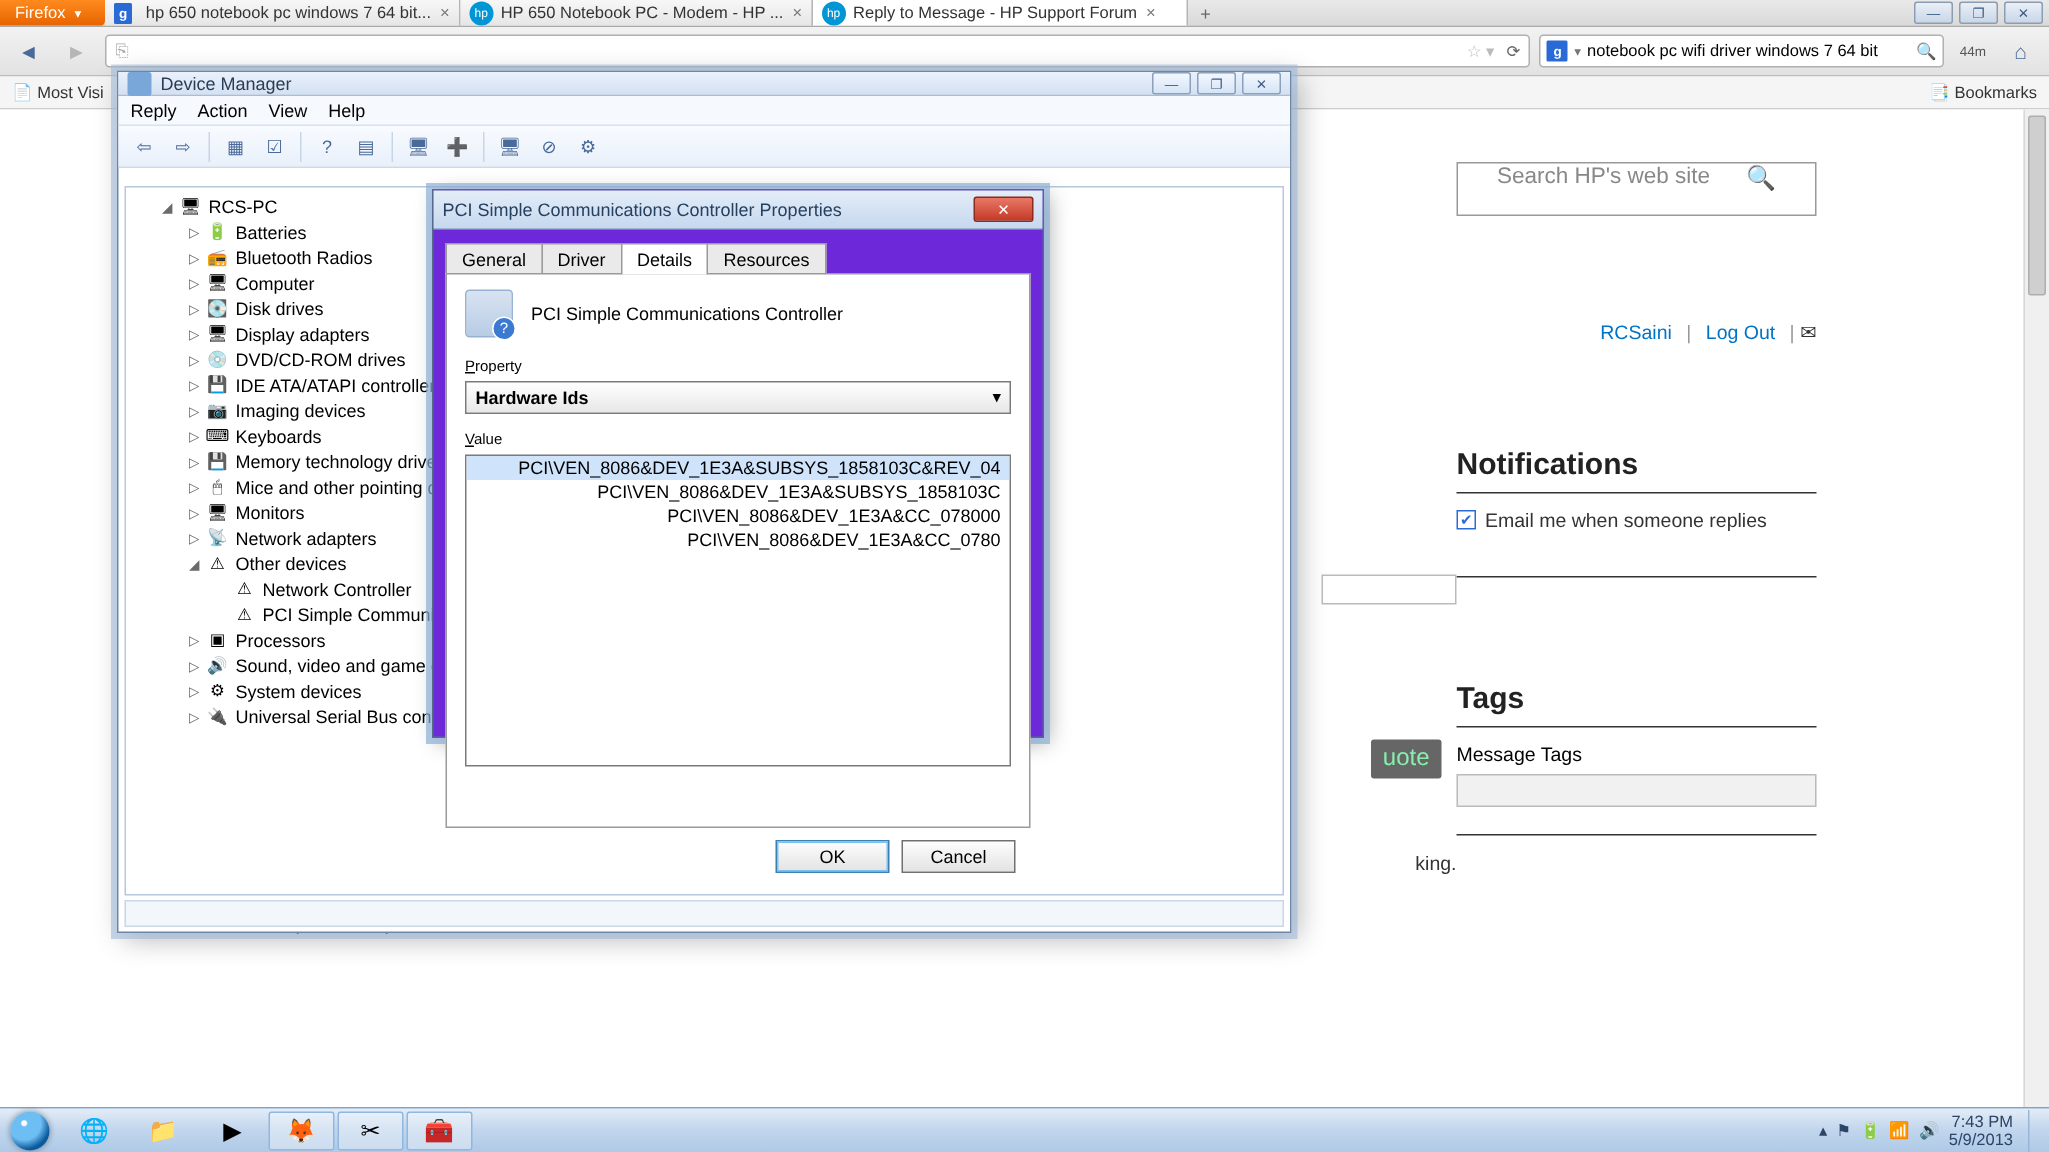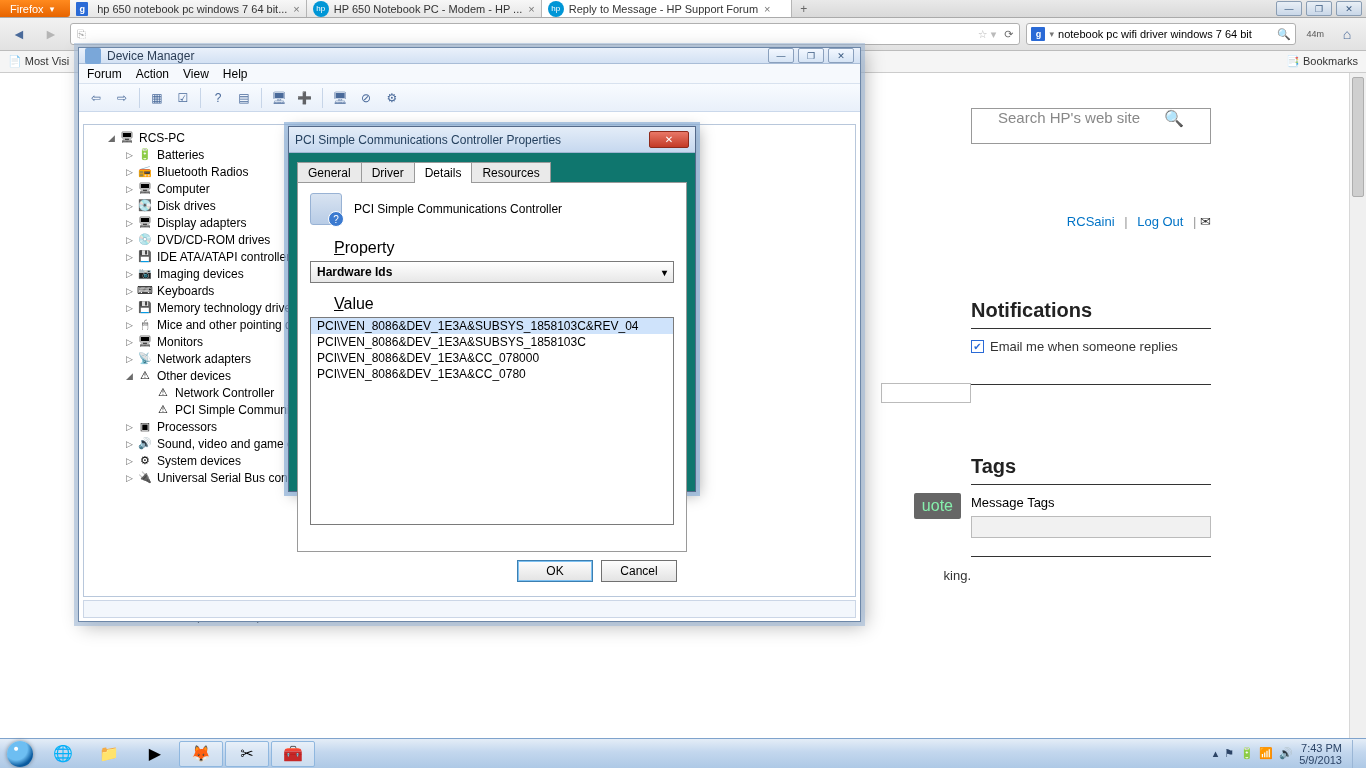--- a/index.html
+++ b/index.html
@@ -58,36 +58,36 @@
   .dm-tb .tbtn{ width:22px;height:22px;border:1px solid transparent;border-radius:2px;display:flex;align-items:center;justify-content:center;font-size:12px;color:#4a6a9a;cursor:pointer;}
   .dm-tb .sep{ width:1px;height:20px;background:#c7d5e8;margin:0 2px;}
   .dm-tree{ position:absolute; top:76px; left:4px; right:4px; bottom:24px; border:1px solid #b8c7db; background:#fff; overflow:hidden; padding:4px 0 0 6px; font-size:12px; color:#000;}
   .node{ display:flex; align-items:center; height:17px; white-space:nowrap;}
   .tw{ width:11px; text-align:center; color:#6b6b6b; font-size:9px; margin-right:2px;}
   .nico{ width:16px;height:16px;margin-right:4px;display:inline-flex;align-items:center;justify-content:center;font-size:11px;}
   .ind1{ padding-left:16px;} .ind2{ padding-left:34px;} .ind3{ padding-left:52px;}
   .dm-status{ position:absolute; left:4px; right:4px; bottom:3px; height:18px; border:1px solid #cbd6e6; background:#f3f7fc;}
 
   
-  .prop{ position:absolute; left:288px; top:126px; width:408px; height:366px; background:#0f766e; border:1px solid #556a8a; box-shadow:0 0 0 4px rgba(140,175,215,.7), 3px 3px 14px rgba(0,0,0,.35);}
+  .prop{ position:absolute; left:288px; top:126px; width:408px; height:366px; background:#6d28d9; border:1px solid #556a8a; box-shadow:0 0 0 4px rgba(140,175,215,.7), 3px 3px 14px rgba(0,0,0,.35);}
   .prop-title{ height:26px; background:linear-gradient(#e4edf8,#c6d8ef); display:flex;align-items:center; padding:0 6px; color:#25415f; font-size:12px; border-bottom:1px solid #9fb6d3;}
   .prop-title .x{ margin-left:auto; width:40px;height:17px;background:linear-gradient(#e97867,#c33a26);border:1px solid #8e2a1b;border-radius:2px;color:#fff;display:flex;align-items:center;justify-content:center;font-size:10px;cursor:pointer;}
   .prop-body{ padding:8px;}
   .tabs{ display:flex; }
   .ptab{ padding:3px 10px; border:1px solid #9a9a9a; border-bottom:none; background:#eaeaea; margin-right:-1px; font-size:12px; cursor:pointer; position:relative; top:1px;}
   .ptab.active{ background:#fff; z-index:2;}
   .ppanel{ border:1px solid #9a9a9a; background:#fff; height:370px; padding:10px 12px; position:relative;}
   .dev-row{ display:flex; align-items:center; gap:12px; margin-bottom:14px;}
   .dev-ico{ width:32px;height:32px;background:linear-gradient(#d8e3f1,#b8cce6);border:1px solid #98b2d4;border-radius:3px;position:relative;}
   .dev-ico::after{content:"?";position:absolute;right:-3px;bottom:-3px;width:14px;height:14px;background:#3b7ad0;color:#fff;border-radius:50%;font-size:10px;display:flex;align-items:center;justify-content:center;border:1px solid #fff;}
-  .plabel{ font-size:16px; margin-bottom:4px; text-decoration-color:transparent;margin-left:24px;}
+  .plabel{ font-size:10px; margin-bottom:4px; text-decoration-color:transparent;}
   .plabel .u{ text-decoration:underline;}
   .psel{ width:100%; height:22px; border:1px solid #7a7a7a; background:linear-gradient(#fff,#e7e7e7); padding:0 6px; font-size:12px; display:flex; align-items:center; cursor:pointer;font-weight:bold;}
   .psel::after{content:"▾"; margin-left:auto; font-size:10px;}
-  .plist{ width:100%; height:208px; border:1px solid #7a7a7a; background:#fff; margin-top:0; font-size:12px; overflow:auto;}
+  .plist{ width:100%; height:208px; border:1px solid #7a7a7a; background:#fff; margin-top:0; font-size:12px; overflow:auto;text-align:right;}
   .plist div{ padding:1px 6px; white-space:nowrap;}
   .plist div.sel{ background:#cfe3fb;}
   .prop-btns{ display:flex; justify-content:flex-end; gap:8px; padding:8px 10px 0;}
   .pbtn{ width:76px; height:22px; border:1px solid #707070; background:linear-gradient(#fdfdfd,#e3e3e3); font-size:12px; cursor:pointer;}
   .pbtn.def{ border:1px solid #3c7fb1; box-shadow:0 0 0 1px #7dc1f2 inset;}
 
   
   .taskbar{ position:absolute; left:0; right:0; bottom:0; height:30px; background:linear-gradient(#e4edf7,#c3d7ee 45%,#aec9e6); border-top:1px solid #7fa3cc; display:flex; align-items:center;}
   .start{ width:40px;height:30px;display:flex;align-items:center;justify-content:center;}
   .orb{ width:26px;height:26px;border-radius:50%;background:radial-gradient(circle at 35% 30%, #fff 0 6%, #6dbef2 10% 45%, #0a5a9e 70%);box-shadow:0 0 4px rgba(0,0,0,.4);}
@@ -192,21 +192,21 @@
   <div class="dm-title">
     <span class="ico"></span>
     <span>Device Manager</span>
     <div class="ctrls">
       <div>—</div>
       <div>❐</div>
       <div>✕</div>
     </div>
   </div>
   <div class="dm-menu">
-    <span>Forum</span>
+    <span>Reply</span>
     <span>Action</span>
     <span>View</span>
     <span>Help</span>
   </div>
   <div class="dm-tb">
     <div class="tbtn">⇦</div>
     <div class="tbtn">⇨</div>
     <div class="sep"></div>
     <div class="tbtn">▦</div>
     <div class="tbtn">☑</div>

